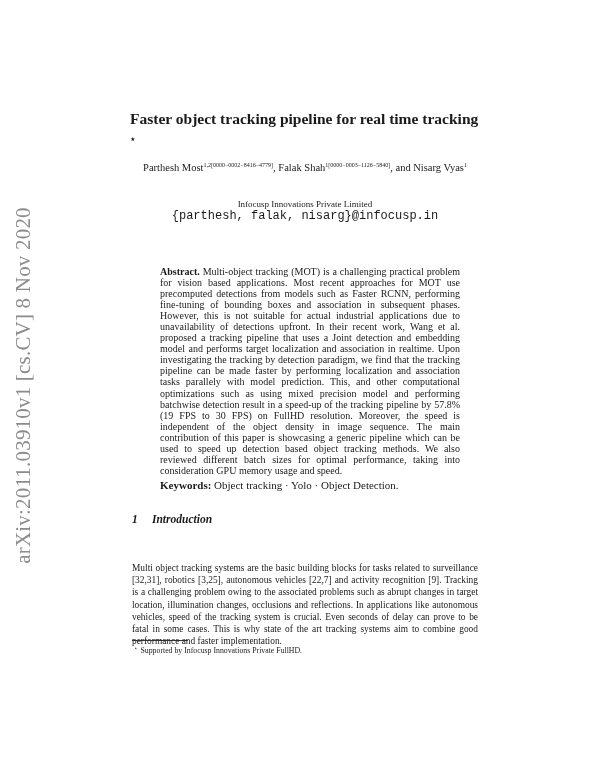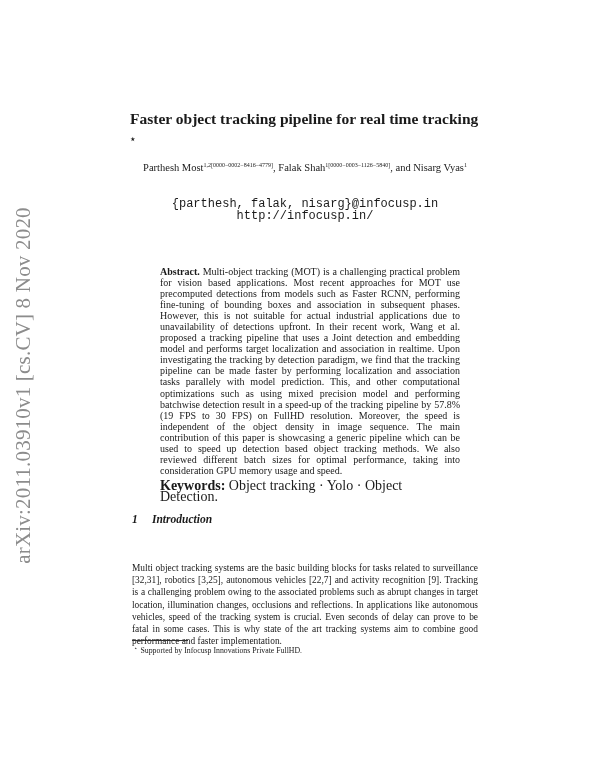--- a/index.html
+++ b/index.html
@@ -29,21 +29,21 @@
       font-family: "Liberation Serif", serif; font-size: 9px; line-height: 11.5px;
     }
     .mono { font-family: Liberation Mono, monospace; font-size: 12px; }
     .abstract {
       position: absolute; left: 160px; top: 266px; width: 300px;
       font-family: "Liberation Serif", serif; font-size: 10px; line-height: 11.05px; text-align: justify;
     }
     .bold { font-weight: bold; }
     .keywords {
       position: absolute; left: 160px; top: 480px; width: 300px;
-      font-family: "Liberation Serif", serif; font-size: 14px; line-height: 11px;
+      font-family: "Liberation Serif", serif; font-size: 11px; line-height: 11px;
     }
     .section-head {
       position: absolute; left: 132px; top: 512px; width: 300px;
       font-family: "Liberation Serif", serif; font-weight: bold; font-size: 11.5px; line-height: 14px; font-style: italic;
     }
     .section-head .num { display: inline-block; width: 20px; }
     .intro {
       position: absolute; left: 132px; top: 546px; width: 346px;
       font-family: "Liberation Serif", serif; font-size: 9.4px; line-height: 12.2px; text-align: justify; margin-top: 16px;
     }
@@ -66,22 +66,22 @@
 <div class="title">
   <span>Faster object tracking pipeline for real time tracking</span>
   <sup style="font-size:9px;">⋆</sup>
 </div>
 
 <div class="authors">
   <span>Parthesh Most</span><sup>1,2[0000−0002−8416−4779]</sup><span>, </span><span>Falak Shah</span><sup>1[0000−0003−1126−5840]</sup><span>, and </span><span>Nisarg Vyas</span><sup>1</sup>
 </div>
 
 <div class="affil">
+  <div>Infocusp Innovations Private Limited</div>
   <div class="mono">{parthesh, falak, nisarg}@infocusp.in</div>
-  <div class="mono">http://infocusp.in/</div>
 </div>
 
 <div class="abstract">
   <span class="bold">Abstract.</span>
   <span>Multi-object tracking (MOT) is a challenging practical problem for vision based applications. Most recent approaches for MOT use precomputed detections from models such as Faster RCNN, performing fine-tuning of bounding boxes and association in subsequent phases. However, this is not suitable for actual industrial applications due to unavailability of detections upfront. In their recent work, Wang et al. proposed a tracking pipeline that uses a Joint detection and embedding model and performs target localization and association in realtime. Upon investigating the tracking by detection paradigm, we find that the tracking pipeline can be made faster by performing localization and association tasks parallely with model prediction. This, and other computational optimizations such as using mixed precision model and performing batchwise detection result in a speed-up of the tracking pipeline by 57.8% (19 FPS to 30 FPS) on FullHD resolution. Moreover, the speed is independent of the object density in image sequence. The main contribution of this paper is showcasing a generic pipeline which can be used to speed up detection based object tracking methods. We also reviewed different batch sizes for optimal performance, taking into consideration GPU memory usage and speed.</span>
 </div>
 
 <div class="keywords">
   <span class="bold">Keywords:</span>
   <span>Object tracking · Yolo · Object Detection.</span>

